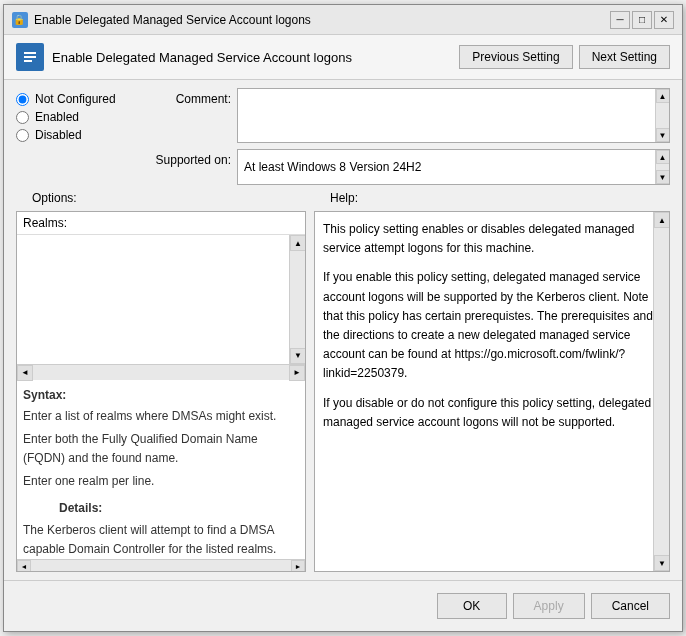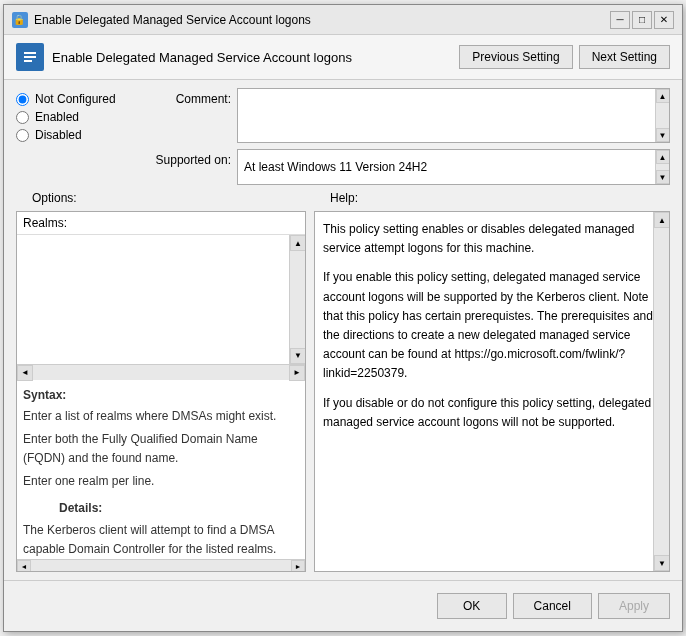--- a/index.html
+++ b/index.html
@@ -439,21 +439,21 @@
             <div class="scrollbar-v">
               <div class="arrow">▲</div>
               <div class="track"></div>
               <div class="arrow">▼</div>
             </div>
           </div>
         </div>
         <div class="field-row">
           <span class="field-label">Supported on:</span>
           <div class="scrollable-box supported-box">
-            <span class="supported-text">At least Windows 11 Version 24H2</span>
+            <span class="supported-text">At least Windows 8 Version 24H2</span>
             <div class="scrollbar-v">
               <div class="arrow">▲</div>
               <div class="track"></div>
               <div class="arrow">▼</div>
             </div>
           </div>
         </div>
       </div>
     </div>
 
@@ -504,16 +504,16 @@
           <div class="arrow">▲</div>
           <div class="track"></div>
           <div class="arrow">▼</div>
         </div>
       </div>
     </div>
   </div>
 
   <div class="footer">
     <button class="footer-button">OK</button>
+    <button class="footer-button disabled">Apply</button>
     <button class="footer-button">Cancel</button>
-    <button class="footer-button disabled">Apply</button>
   </div>
 </div>
 
 </body></html>

